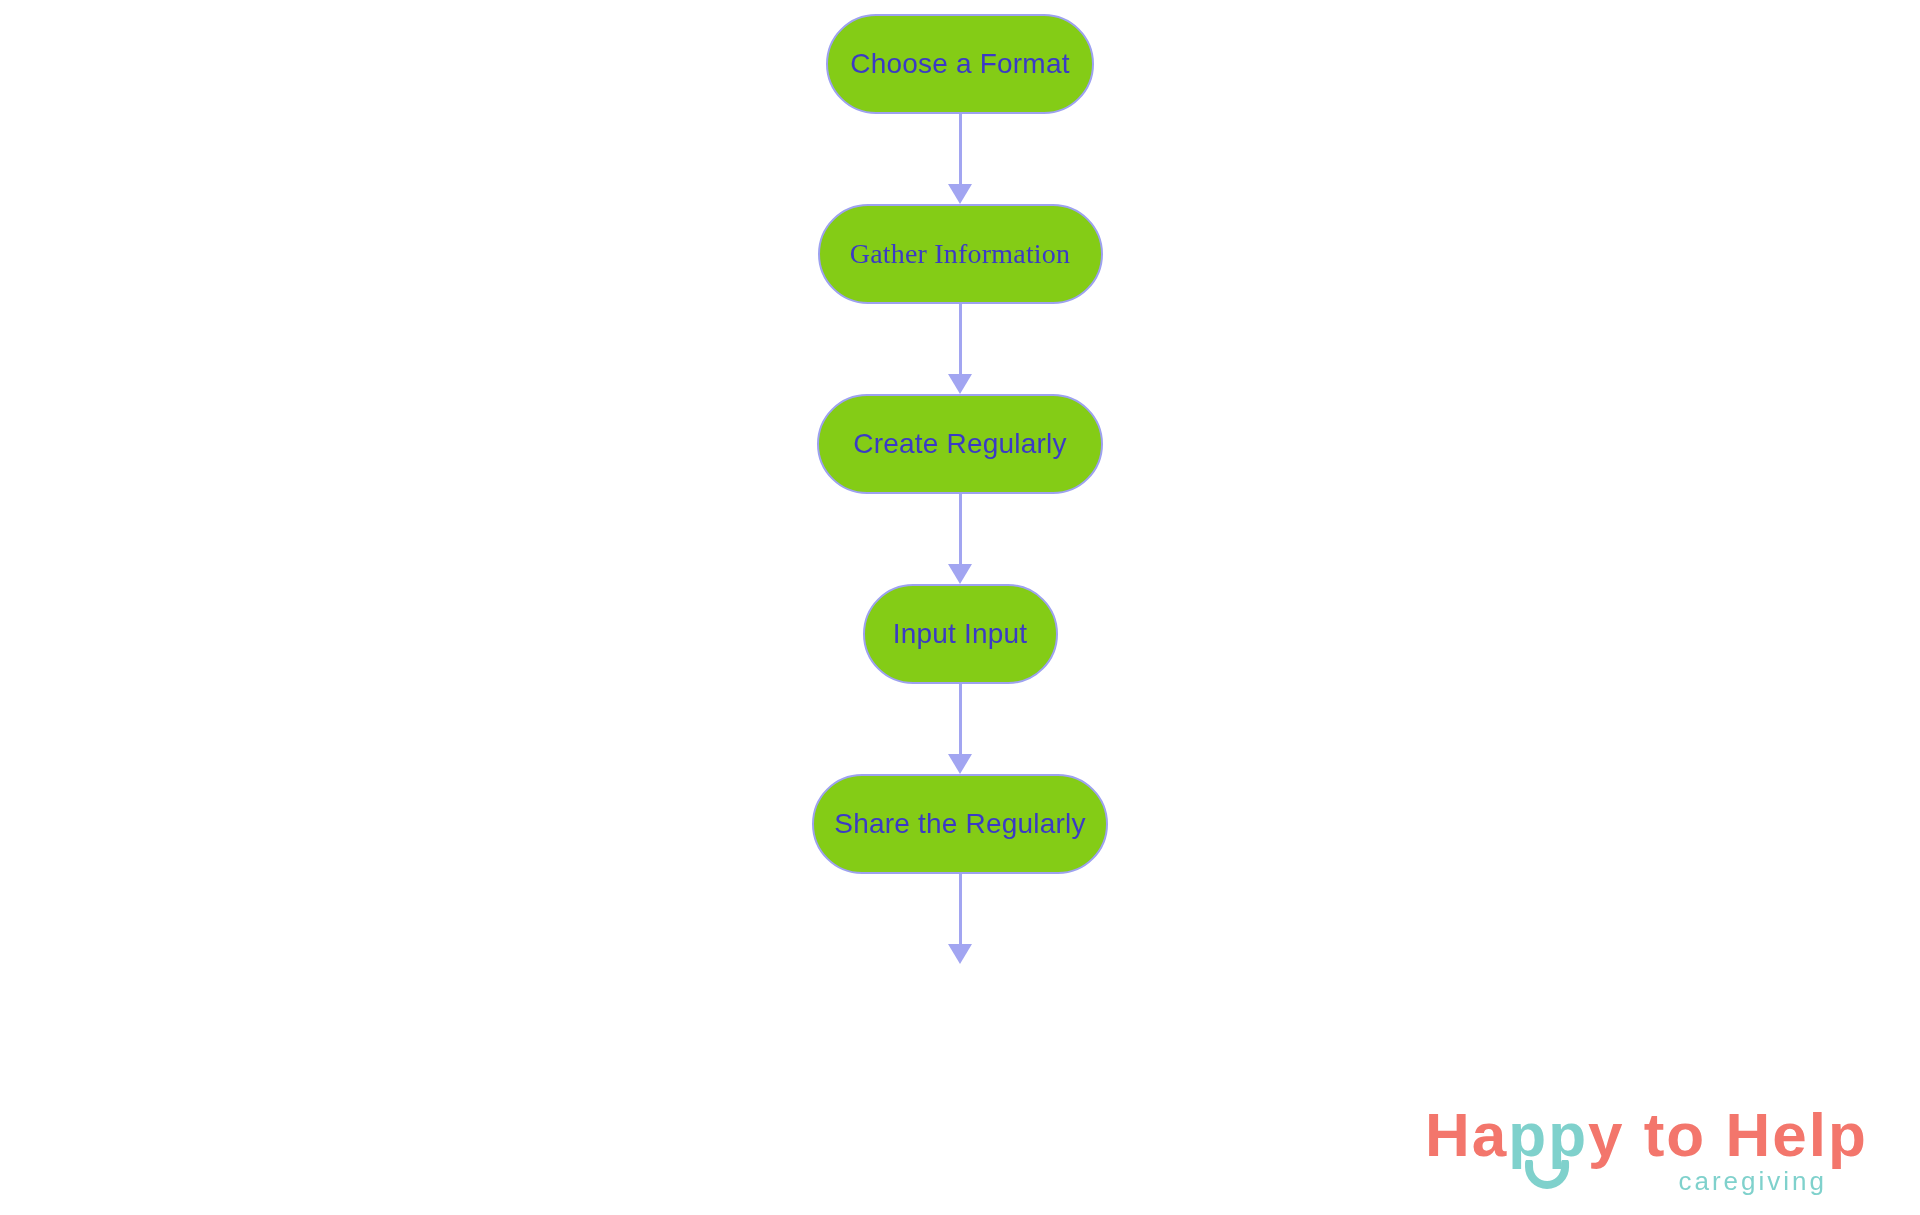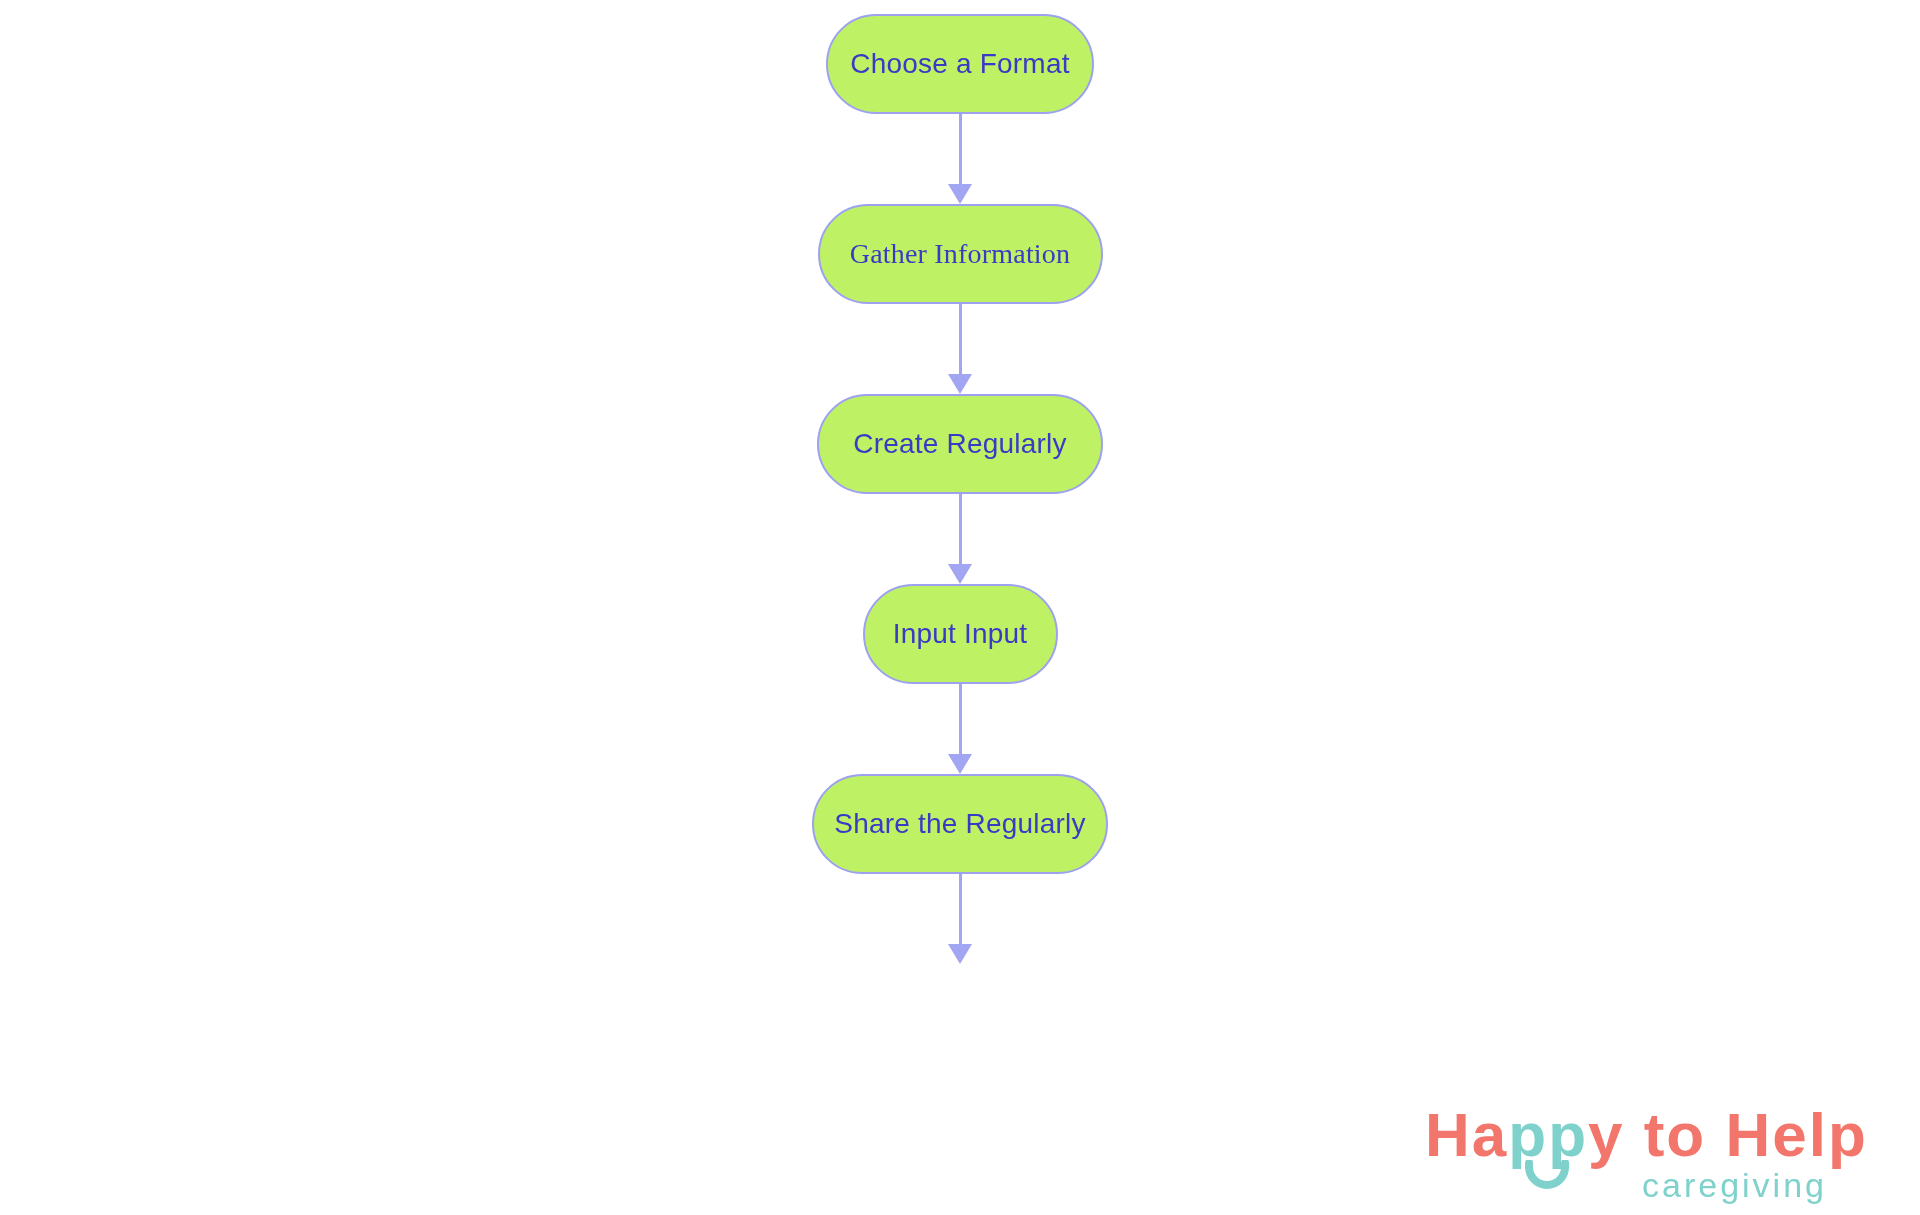--- a/index.html
+++ b/index.html
@@ -24,21 +24,21 @@
     left: 0;
     width: 100%;
     display: flex;
     flex-direction: column;
     align-items: center;
   }
   .node {
     box-sizing: border-box;
     height: 100px;
     border-radius: 50px;
-    background: #bef264;
+    background: #84cc16;
     border: 2px solid #9da1f0;
     color: #3b3ac6;
     font-size: 28px;
     letter-spacing: 0.2px;
     display: flex;
     align-items: center;
     justify-content: center;
     text-align: center;
     flex: 0 0 auto;
   }
@@ -93,21 +93,21 @@
     display: inline-block;
   }
   .smile {
     position: absolute;
     left: 50%;
     top: 56px;
     transform: translateX(-52%);
   }
   .logo-sub {
     margin-top: 2px;
-    font-size: 34px;
+    font-size: 26px;
     font-weight: 400;
     letter-spacing: 3px;
     line-height: 1;
     text-align: right;
     padding-right: 50px;
     color: #7fd1cc;
   }
 </style>
 </head>
 <body>

